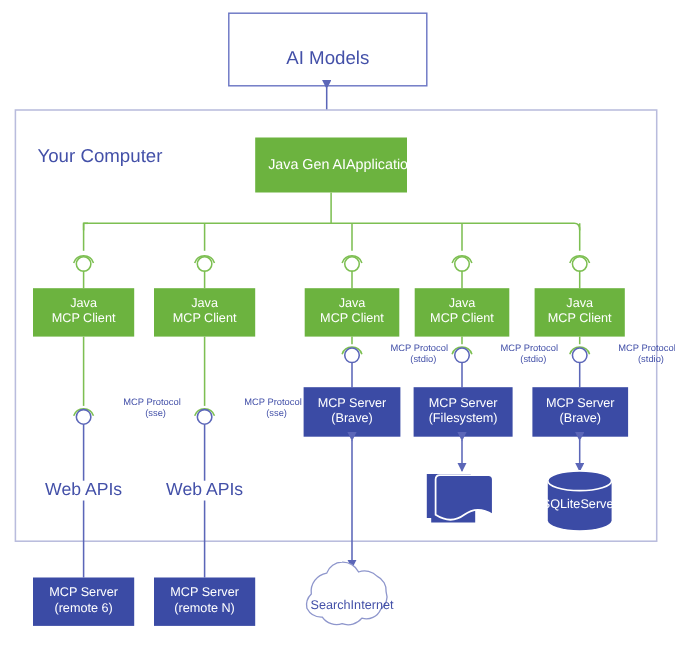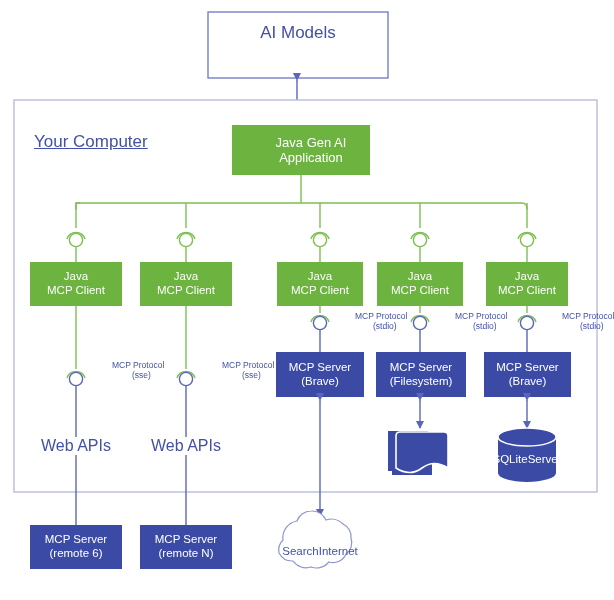--- a/index.html
+++ b/index.html
@@ -5,21 +5,21 @@
   html,body{margin:0;padding:0;background:#ffffff;}
   body{width:614px;height:600px;position:relative;overflow:hidden;
        font-family:"Liberation Sans","DejaVu Sans",sans-serif;}
   #stage{position:absolute;left:0;top:0;width:614px;height:600px;}
   svg#diagram{position:absolute;left:0;top:0;width:614px;height:600px;}
   .node-label{position:absolute;display:flex;align-items:center;justify-content:center;
        text-align:center;line-height:1.18;pointer-events:none;}
   .lbl-box{color:#ffffff;font-size:11.5px;}
   .lbl-box.big{font-size:13px;}
   .lbl-ai{color:#4350a8;font-size:17px;}
-  .lbl-title{color:#4350a8;font-size:17px;justify-content:flex-start;text-decoration:underline;}
+  .lbl-title{color:#4350a8;font-size:17px;justify-content:flex-start;}
   .lbl-proto{color:#4350a8;font-size:8.5px;margin-left:28px;}
   .lbl-web{color:#4350a8;font-size:16px;}
   .lbl-cloud{color:#4350a8;font-size:11.5px;}
 </style>
 </head>
 <body>
 
 <div id="stage">
 
   <svg id="diagram" viewBox="0 0 614 600">
@@ -149,29 +149,29 @@
                a14,14 0 0 1 8,14
                a14,14 0 0 1 -5,16
                a14,14 0 0 1 -17,8
                a16,16 0 0 1 -18,5
                a16,16 0 0 1 -18,-6
                a15,15 0 0 1 -14,-8
                a14,14 0 0 1 4,-13 z" fill="#ffffff" stroke="#8e96cc" stroke-width="1.2"></path>
     </g>
   </svg>
 
-  <div class="node-label lbl-ai" style="left:208px;top:0;width:180px;height:66px;border-radius:30px;">
+  <div class="node-label lbl-ai" style="left:208px;top:20px;width:180px;height:66px;border-radius:30px;">
     <span>AI Models</span>
   </div>
 
   <div class="node-label lbl-title" style="left:34px;top:128px;width:220px;height:28px;">
     <span>Your Computer</span>
   </div>
 
-  <div class="node-label lbl-box big" style="left:232px;top:125px;width:158px;height:50px;flex-direction:column;align-items:center;">
+  <div class="node-label lbl-box big" style="left:232px;top:125px;width:158px;height:50px;flex-direction:row;align-items:center;">
     <span>Java Gen AI</span>
     <span>Application</span>
   </div>
 
   <div class="node-label lbl-box" style="left:30px;top:262px;width:92px;height:44px;flex-direction:column;">
     <span>Java</span>
     <span>MCP Client</span>
   </div>
   <div class="node-label lbl-box" style="left:140px;top:262px;width:92px;height:44px;flex-direction:column;">
     <span>Java</span>

